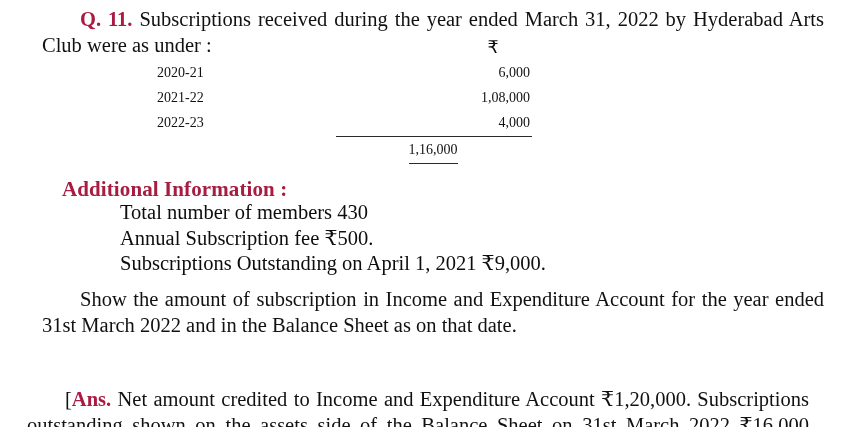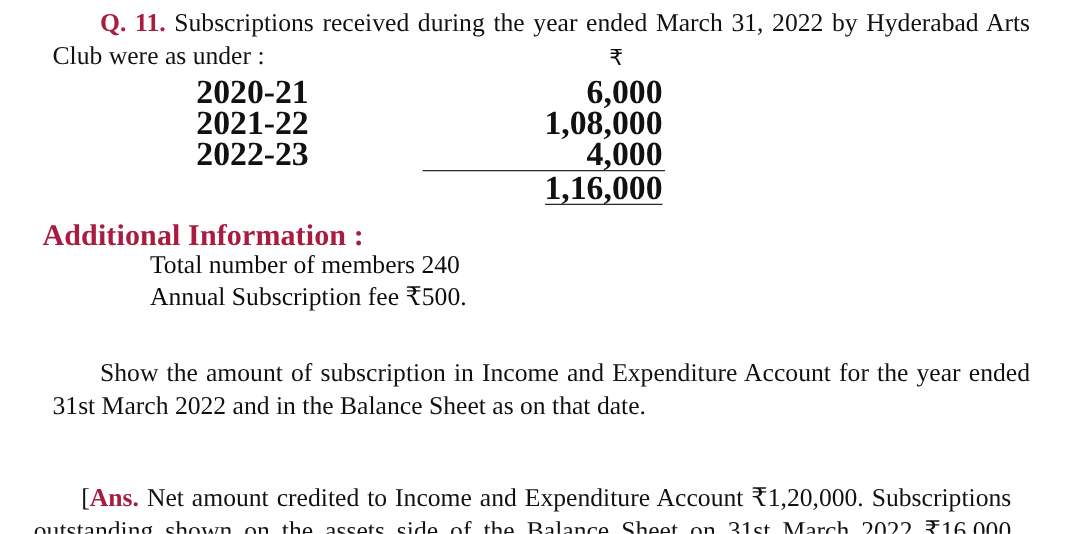--- a/index.html
+++ b/index.html
@@ -66,55 +66,55 @@
     line-height: 22px;
   }
 
   
   #subscription-table {
     position: absolute;
     left: 157px;
     top: 61px;
     width: 375px;
     border-collapse: collapse;
-    font-size: 27px;
+    font-size: 14px;
     line-height: 24px;
-    font-weight: bold;
   }
   #subscription-table td {
     padding: 0;
     height: 25px;
     vertical-align: baseline;
     color: #111111;
   }
   #subscription-table td.year {
     text-align: left;
     white-space: nowrap;
   }
   #subscription-table td.amount {
     text-align: right;
     white-space: nowrap;
     padding-right: 2px;
   }
   #subscription-table tr.total-row td.amount {
     border-top: 1.6px solid #2a2a2a;
     padding-top: 1px;
+    text-align: center;
   }
   #subscription-table tr.total-row td.amount .tot {
     display: inline-block;
     border-bottom: 1.6px solid #2a2a2a;
     padding-bottom: 1px;
   }
 
   
   #additional-heading {
     position: absolute;
-    left: 34px;
+    left: 62px;
     top: 177px;
-    font-size: 24px;
+    font-size: 21px;
     line-height: 24px;
     letter-spacing: 0.1px;
   }
   #additional-list {
     position: absolute;
     left: 120px;
     top: 200px;
     width: 620px;
     font-size: 20.5px;
     line-height: 25.5px;
@@ -170,22 +170,23 @@
       <tr class="total-row">
         <td class="year"></td>
         <td class="amount"><span class="tot">1,16,000</span></td>
       </tr>
     </tbody>
   </table>
 
   <div id="additional-heading" class="crimson">Additional Information :</div>
 
   <div id="additional-list">
-    <div class="info-line">Total number of members 240</div>
+    <div class="info-line">Total number of members 430</div>
     <div class="info-line">Annual Subscription fee ₹500.</div>
+    <div class="info-line">Subscriptions Outstanding on April 1, 2021 ₹9,000.</div>
   </div>
 
   <div class="para just indent-first" id="instruction-para">Show the amount of subscription in Income and Expenditure Account for the year ended 31st March 2022 and in the Balance Sheet as on that date.</div>
 
   <div class="para just indent-first" id="answer-para">
     <span>[</span><span class="crimson">Ans.</span>
     <span>Net amount credited to Income and Expenditure Account ₹1,20,000. Subscriptions outstanding shown on the assets side of the Balance Sheet on 31st March 2022 ₹16,000 (₹4,000 for 2020-21 and ₹12,000 for 2021-22).]</span>
   </div>
 
 </div>

